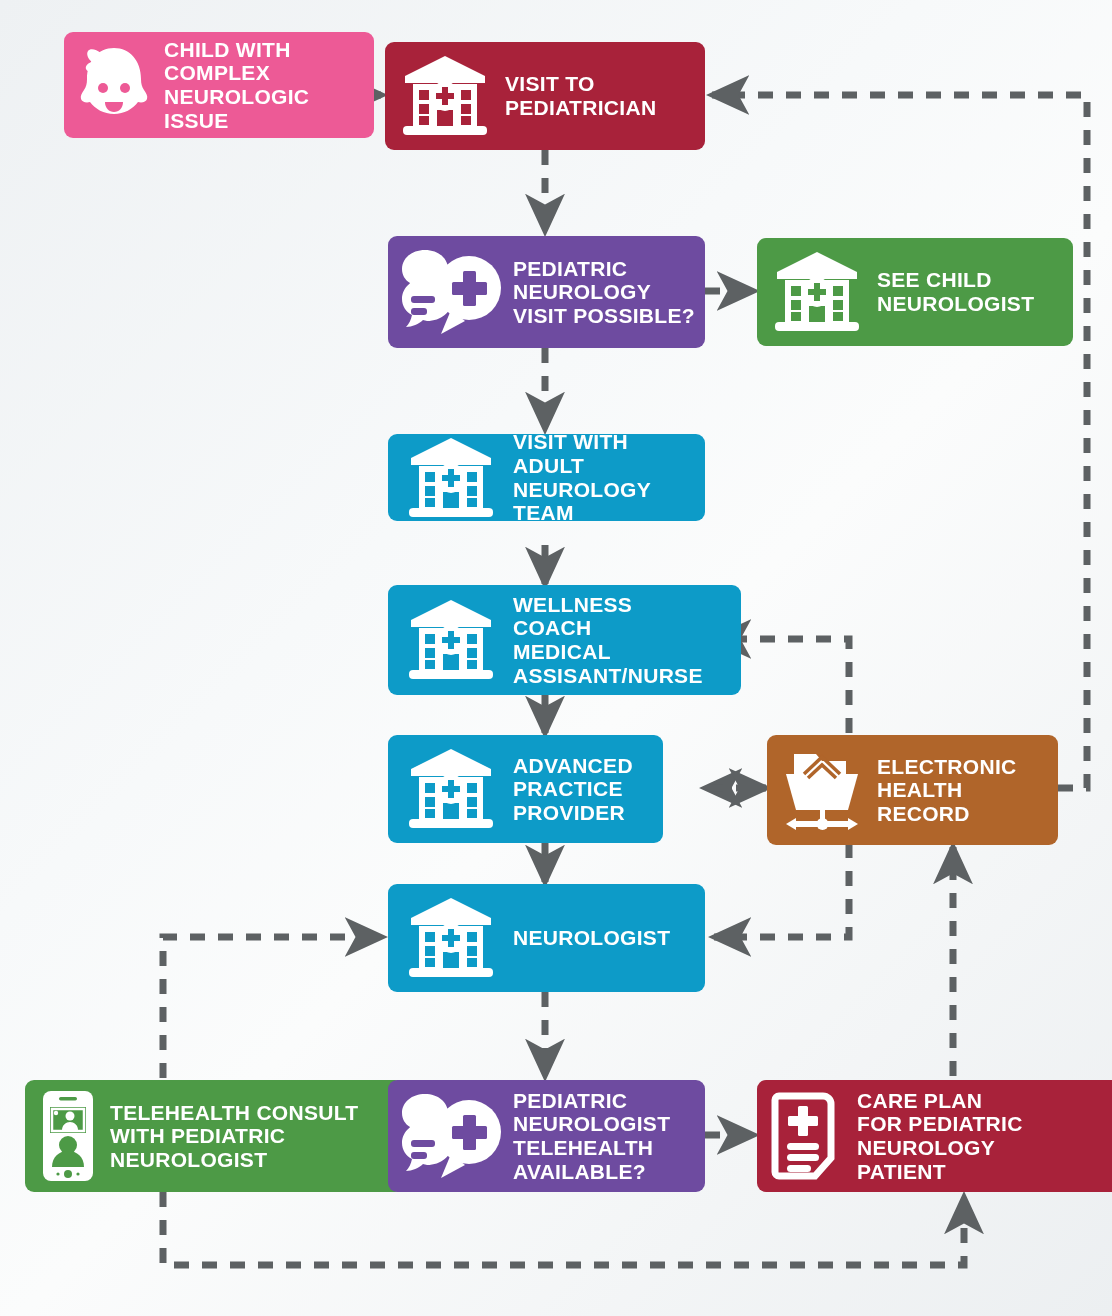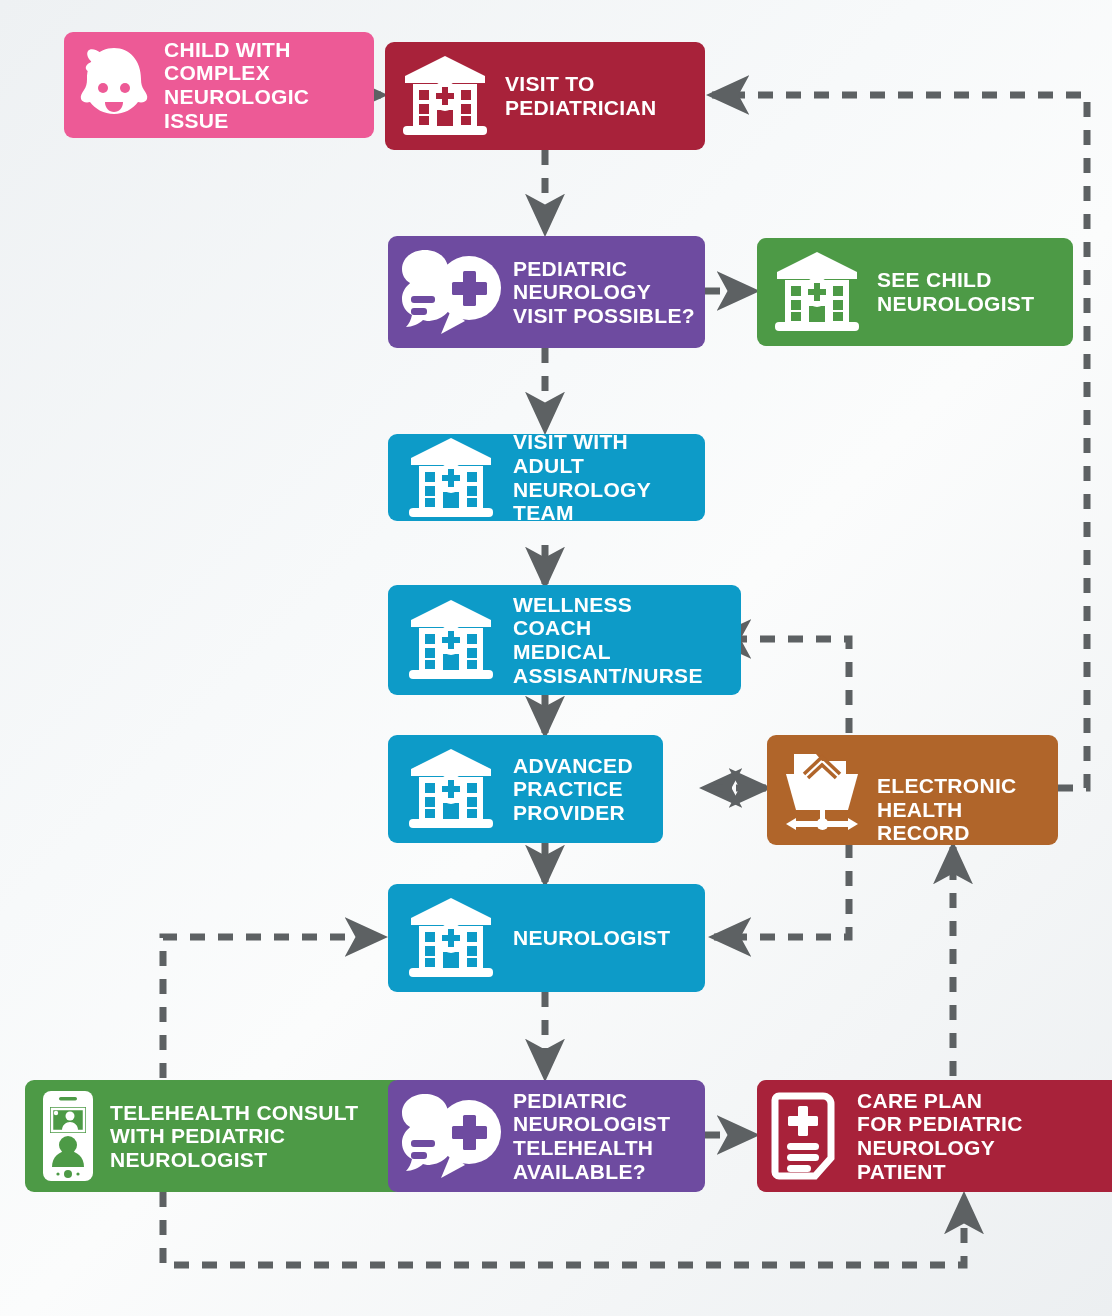--- a/index.html
+++ b/index.html
@@ -275,21 +275,21 @@
             <rect x="43" y="33" width="6" height="18"></rect>
             <rect x="37" y="39" width="18" height="6"></rect>
           </g>
       </svg>
     </div>
     <div class="lbl">ADVANCED
 PRACTICE
 PROVIDER</div>
   </div>
 
-  <div class="node n-orange" style="left:767px; top:735px; width:291px; height:110px;align-items:flex-end;">
+  <div class="node n-orange" style="left:767px; top:735px; width:291px; height:110px;">
     <div class="ico" style="width:110px;height:110px;">
       <svg width="92" height="92" viewBox="0 0 92 92" aria-hidden="true">
         <g fill="#ffffff">
           <path d="M18 10h22l6 7h24v16H18z"></path>
           <path d="M10 30h72l-10 36H20z"></path>
           <rect x="44" y="66" width="5" height="10"></rect>
           <circle cx="46.5" cy="80" r="6"></circle>
           <rect x="20" y="77" width="52" height="6"></rect>
           <path d="M20 74 10 80l10 6z"></path>
           <path d="M72 74l10 6-10 6z"></path>

